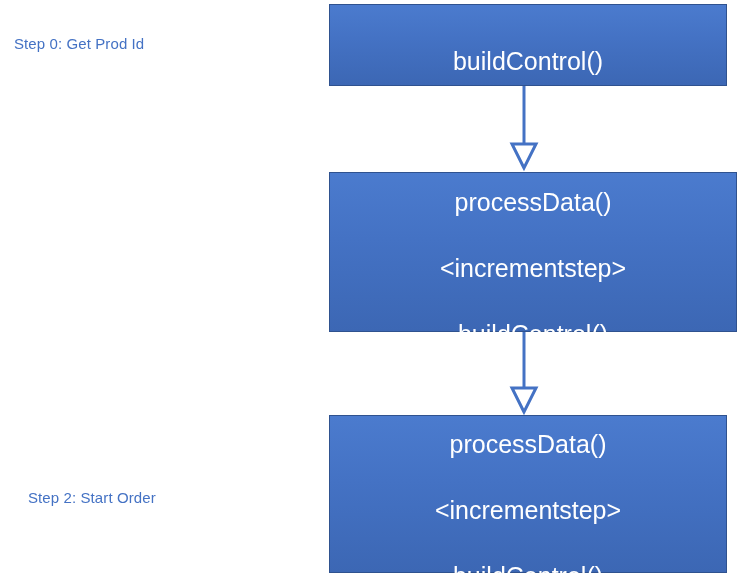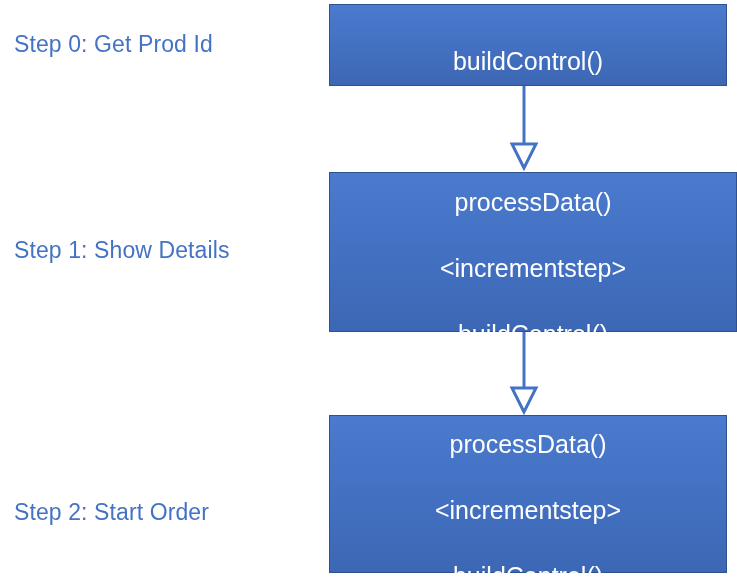--- a/index.html
+++ b/index.html
@@ -18,29 +18,29 @@
     background: #ffffff;
     overflow: hidden;
   }
 
   
   .step-label {
     position: absolute;
     left: 14px;
     width: 300px;
     color: #4472C4;
-    font-size: 23px;
+    font-size: 15px;
     line-height: 28px;
     font-family: "Liberation Sans", sans-serif;
     white-space: nowrap;
     letter-spacing: 0.1px;
   }
   #label-0 { top: 30px; }
   #label-1 { top: 236px; }
-  #label-2 { top: 498px; }
+  #label-2 { top: 484px; margin-left: 14px; }
 
   
   .proc-box {
     position: absolute;
     box-sizing: border-box;
     border: 1px solid #2F528F;
     background: linear-gradient(180deg, #4B7BCE 0%, #4472C4 42%, #3C67B4 100%);
     color: #ffffff;
     display: flex;
     flex-direction: column;
@@ -109,21 +109,20 @@
     <span class="line">buildControl()</span>
   </div>
 
   <div class="connector" id="connector-0">
     <svg viewBox="0 0 60 86" preserveAspectRatio="none" aria-hidden="true">
       <line x1="30" y1="0" x2="30" y2="60" stroke="#4472C4" stroke-width="3"></line>
       <polygon points="30,82 18,58 42,58" fill="#FFFFFF" stroke="#4472C4" stroke-width="3"></polygon>
     </svg>
   </div>
 
-  <div class="step-label" id="label-1">Step 1: Show Details</div>
 
   <div class="proc-box" id="box-1">
     <span class="line">processData()</span>
     <span class="line">&lt;incrementstep&gt;</span>
     <span class="line">buildControl()</span>
   </div>
 
   <div class="connector" id="connector-1">
     <svg viewBox="0 0 60 83" preserveAspectRatio="none" aria-hidden="true">
       <line x1="30" y1="0" x2="30" y2="57" stroke="#4472C4" stroke-width="3"></line>

